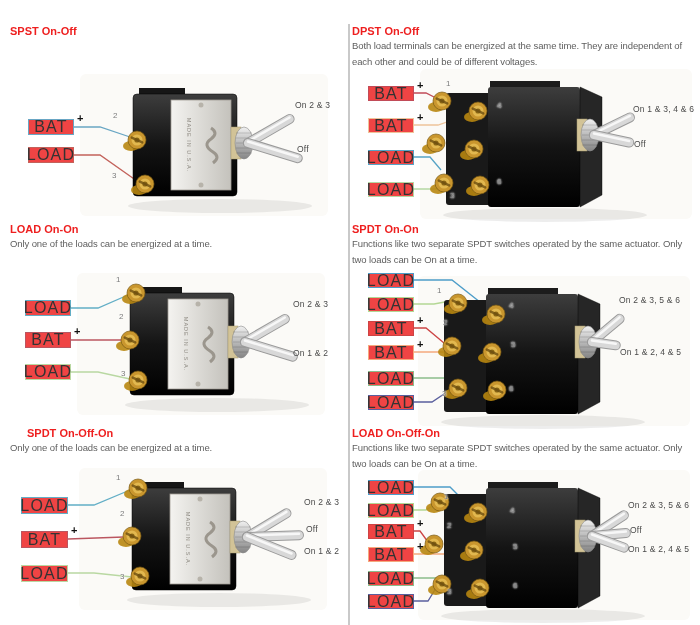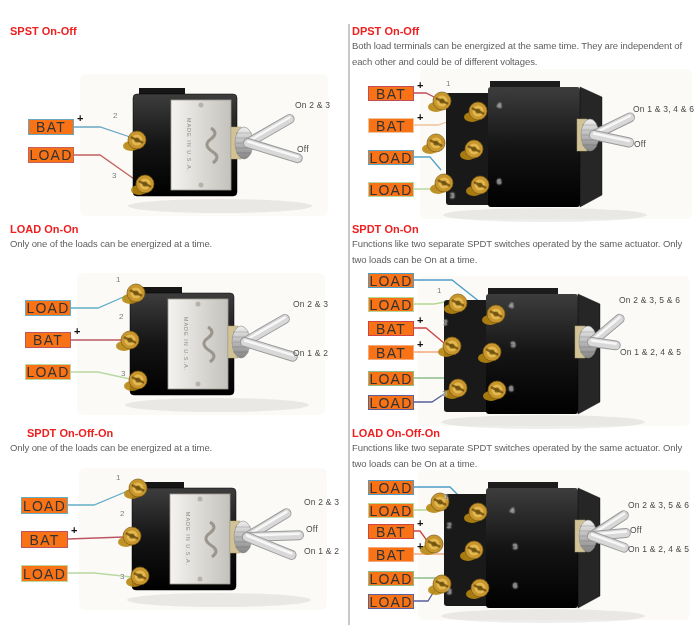--- a/index.html
+++ b/index.html
@@ -10,23 +10,23 @@
   .title{position:absolute;margin:0;font-size:11px;font-weight:bold;letter-spacing:0;z-index:3;color:#ee1f1f;}
   .desc{position:absolute;margin:0;font-size:9.5px;color:#5e5e5e;line-height:16px;letter-spacing:-0.1px;z-index:3;}
   .t0{left:10px;top:25px;} .t1{left:352px;top:25px;}
   .t2{left:10px;top:223px;} .t3{left:352px;top:223px;}
   .t4{left:10px;top:427px;} .t5{left:352px;top:427px;}
   .d1{left:352px;top:38px;width:343px;}
   .d2{left:10px;top:236px;width:330px;}
   .d3{left:352px;top:236px;width:343px;}
   .d4{left:10px;top:440px;width:330px;}
   .d5{left:352px;top:440px;width:343px;}
-  .lbox{position:absolute;box-sizing:border-box;background:#f97316;border:1.5px solid #999;
+  .lbox{position:absolute;box-sizing:border-box;background:#ef4444;border:1.5px solid #999;
         display:flex;align-items:center;justify-content:center;
-        font-size:14px;color:#333;letter-spacing:1.2px;z-index:2;}
+        font-size:16px;color:#333;letter-spacing:1.2px;z-index:2;}
   .plus{position:absolute;font-size:11px;font-weight:bold;color:#111;z-index:2;}
   .tnum{position:absolute;font-size:8px;color:#7a7a7a;z-index:2;
         text-shadow:0 0 2px #fff,0 0 2px #fff;}
   .pos{position:absolute;font-size:8.5px;color:#4a4a4a;letter-spacing:0.2px;white-space:nowrap;z-index:2;}
 </style>
 </head>
 <body style="background: rgb(255, 255, 255);">
 
 <div id="root">
   <div class="divider" style="background: rgb(201, 201, 201);"></div>

